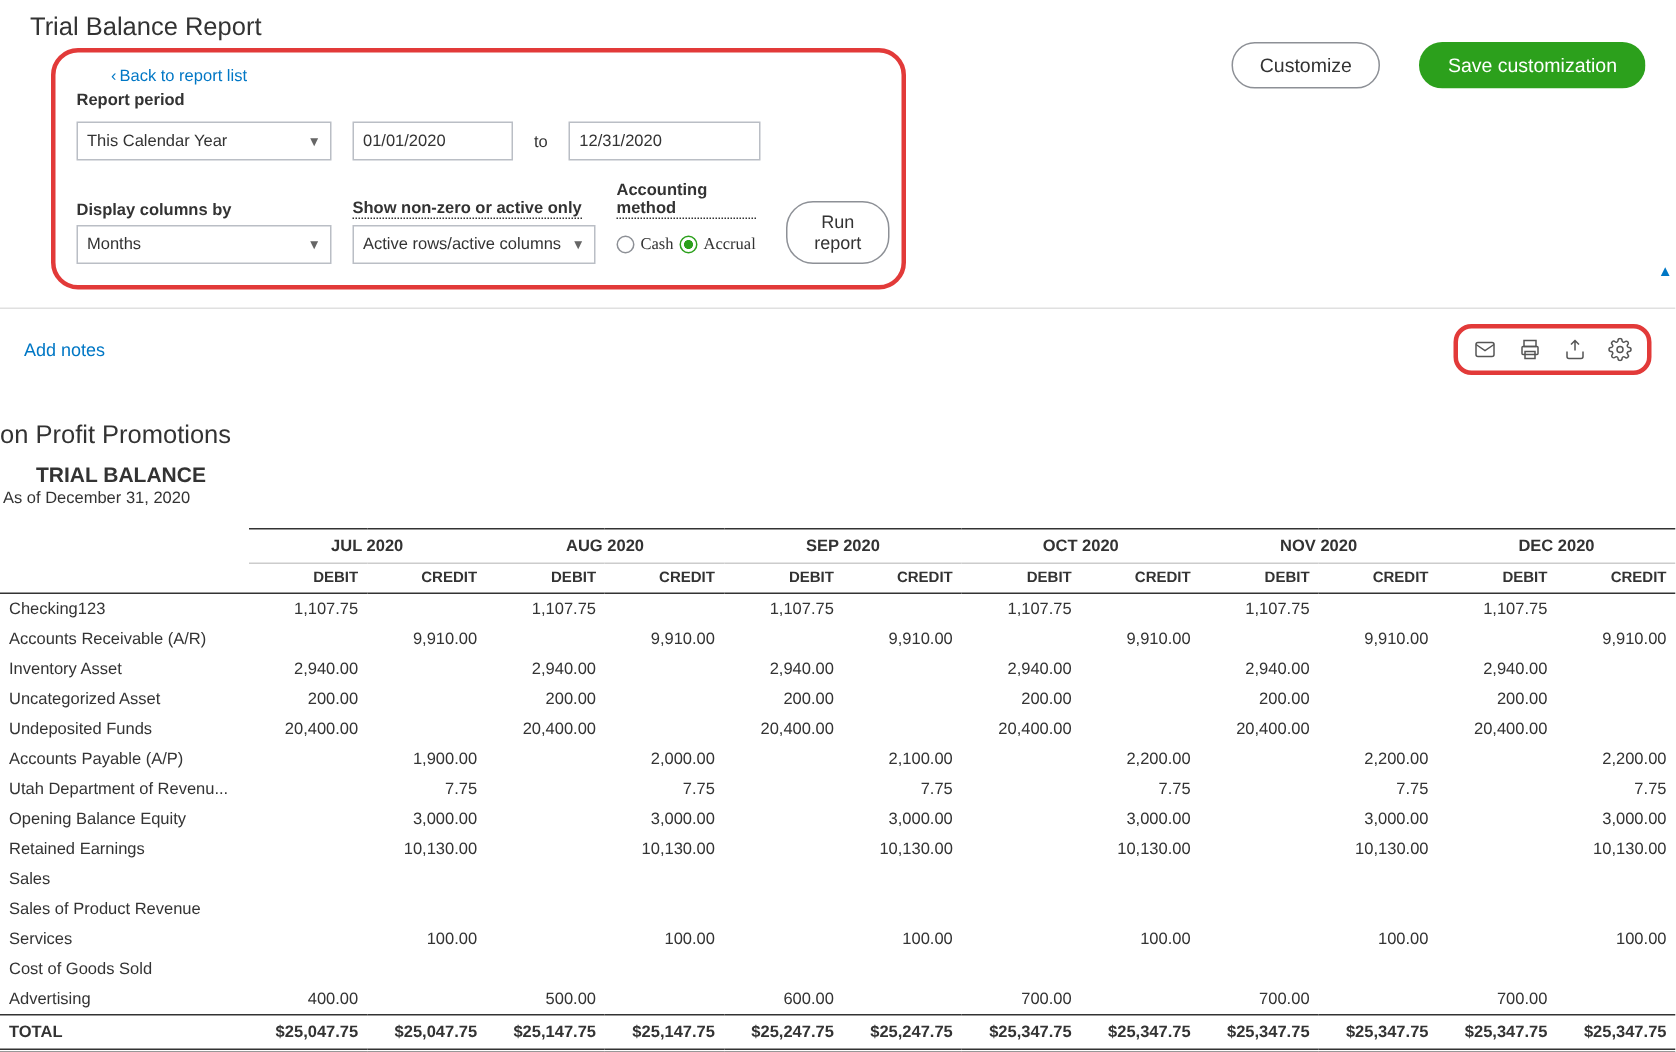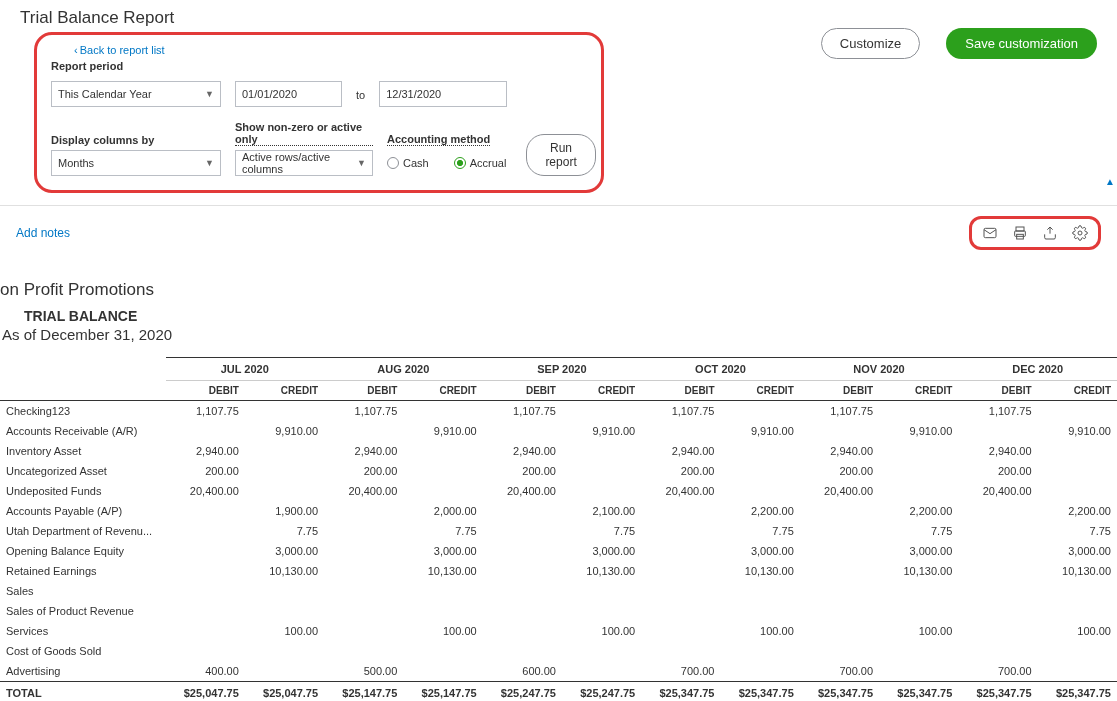--- a/index.html
+++ b/index.html
@@ -14,35 +14,35 @@
 .btn-green { background: #2ca01c; color: #fff; }
 .filter-box { border: 3px solid #e23a39; border-radius: 18px; padding: 8px 14px 14px 14px; margin: 0 0 0 14px; width: 570px; position: relative; }
 .filter-row { display: flex; align-items: flex-end; gap: 14px; margin-top: 8px; }
 .filter-group { display: flex; flex-direction: column; }
 .filter-label { font-size: 11px; color: #333; font-weight: 600; margin-bottom: 4px; }
 .underline-label { border-bottom: 1px dotted #333; width: fit-content; }
 .select-box, .input-box { border: 1px solid #babec5; background: #fff; height: 26px; padding: 0 6px; font-size: 11px; display: flex; align-items: center; justify-content: space-between; }
 .select-box { cursor: pointer; }
 .caret { font-size: 9px; color: #666; margin-left: 4px; }
 .to-label { font-size: 11px; color: #333; padding-bottom: 6px; }
-.radio-group { display: flex; gap: 25px; align-items: center; height: 26px; }
+.radio-group { display: flex; gap: 4px; align-items: center; height: 26px; font-family: Liberation Serif, serif; }
 .radio { display: flex; align-items: center; gap: 4px; font-size: 11px; cursor: pointer; }
 .radio-circle { width: 12px; height: 12px; border-radius: 50%; border: 1.5px solid #8d9096; display: inline-block; }
 .radio-circle.checked { border-color: #2ca01c; background: radial-gradient(circle, #2ca01c 40%, #fff 45%); }
 .run-btn { border: 1.5px solid #8d9096; background: #fff; color: #333; padding: 6px 18px; border-radius: 18px; font-size: 12px; cursor: pointer; margin-left: 6px; align-self: flex-end; margin-bottom: 0; }
 .add-notes-row { display: flex; justify-content: space-between; align-items: center; padding: 10px 16px; border-top: 1px solid #e0e0e0; margin-top: 12px; position: relative; }
 .add-notes { color: #0077c5; font-size: 12px; cursor: pointer; }
 .icon-box { border: 3px solid #e23a39; border-radius: 12px; padding: 6px 10px; display: flex; gap: 14px; align-items: center; }
 .icon { width: 16px; height: 16px; cursor: pointer; display: flex; align-items: center; justify-content: center; }
 .icon svg { width: 16px; height: 16px; fill: none; stroke: #555; stroke-width: 1.5; }
 .collapse-caret { position: absolute; right: 2px; top: -30px; color: #0077c5; cursor: pointer; font-size: 10px; }
 .report-header { padding: 20px 0 6px 0; }
 .company { font-size: 17px; color: #333; margin-left: 0; }
 .report-name { font-size: 14px; font-weight: 700; margin: 8px 0 2px 24px; }
-.asof { font-size: 15px; margin-left: 2px; }
+.asof { font-size: 11px; margin-left: 2px; }
 .table-wrap { overflow-x: auto; margin: 8px 0 0 0; }
 table { border-collapse: collapse; width: 100%; font-size: 11px; }
 thead .month-row th { border-top: 1px solid #333; border-bottom: 1px solid #ccc; text-align: center; font-weight: 600; padding: 5px 0; font-size: 11px; }
 thead .month-row th:first-child { border-top: none; border-bottom: none; }
 thead .dc-row th { text-align: right; font-weight: 600; padding: 4px 6px; font-size: 10px; border-bottom: 1px solid #333; }
 thead .dc-row th:first-child { text-align: left; border-bottom: 1px solid #333; }
 tbody td { padding: 4px 6px; text-align: right; border: none; white-space: nowrap; }
 tbody td:first-child { text-align: left; max-width: 140px; overflow: hidden; text-overflow: ellipsis; }
 tbody tr.total td { font-weight: 700; border-top: 1px solid #333; border-bottom: 3px double #333; padding: 5px 6px; }
 </style>
@@ -71,21 +71,21 @@
       <div class="filter-row" style="margin-top:14px; align-items:flex-end;">
         <div class="filter-group">
           <span class="filter-label">Display columns by</span>
           <div class="select-box" style="width:170px;">
             <span>Months</span>
               <span class="caret">▼</span>
           </div>
         </div>
         <div class="filter-group">
           <span class="filter-label underline-label">Show non-zero or active only</span>
-          <div class="select-box" style="width:138px;">
+          <div class="select-box" style="width:162px;">
             <span>Active rows/active columns</span>
               <span class="caret">▼</span>
           </div>
         </div>
         <div class="filter-group">
           <span class="filter-label underline-label">Accounting method</span>
           <div class="radio-group">
             <span class="radio">
                 <span class="radio-circle"></span>
                 <span>Cash</span>

